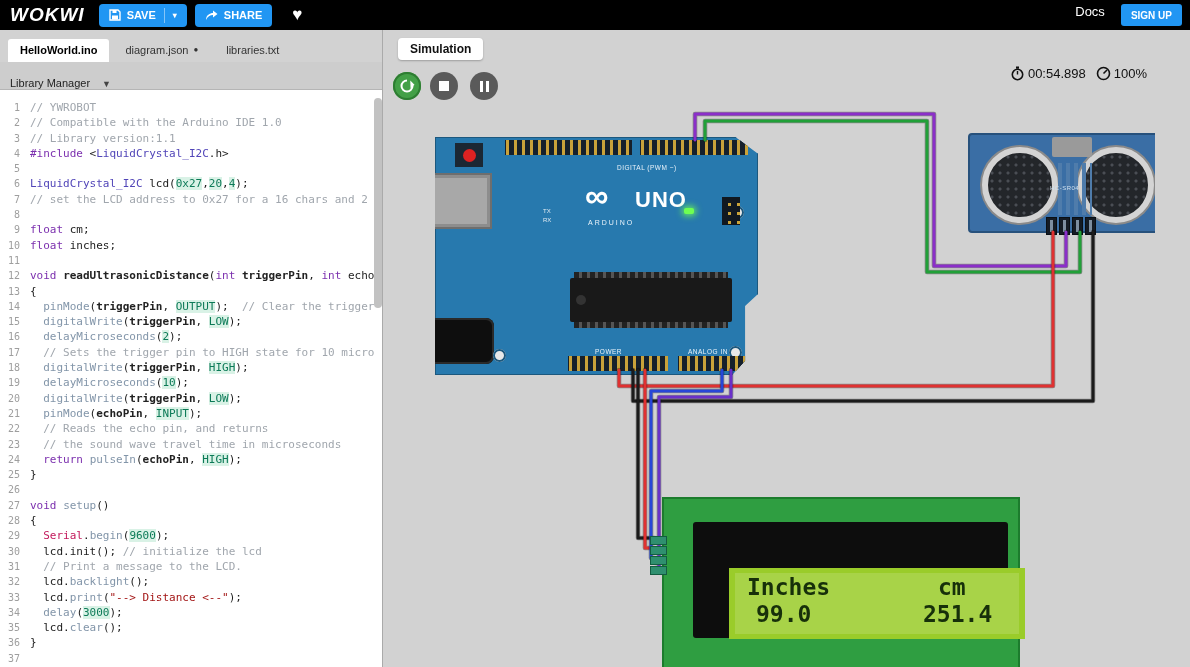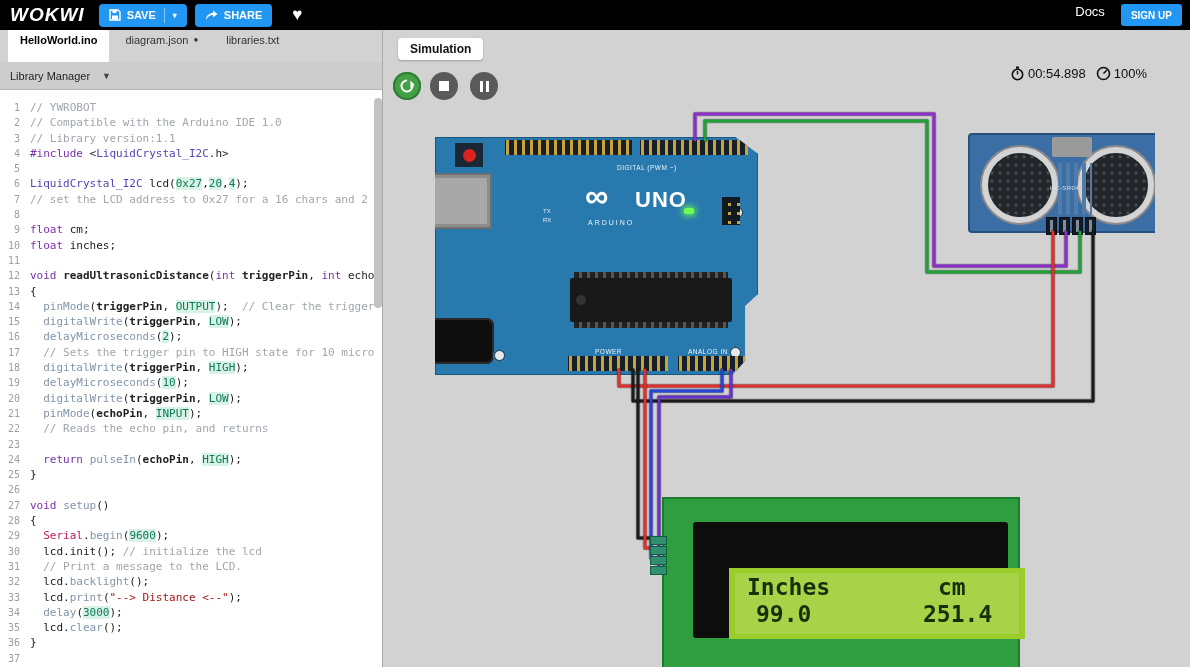--- a/index.html
+++ b/index.html
@@ -15,26 +15,26 @@
     font-weight:bold;margin-right:8px;cursor:pointer}
   .tb-btn .sep{width:1px;height:15px;background:rgba(255,255,255,.45);margin:0 2px}
   .heart{color:#fff;font-size:17px;margin-left:12px}
   .tb-right{margin-left:auto;display:flex;gap:16px;padding-right:8px}
   .docs{color:#fff;font-size:13px;cursor:pointer}
   .signup{background:#2196f3;color:#fff;font-size:10px;font-weight:bold;border:none;
     border-radius:3px;height:22px;padding:0 10px;cursor:pointer}
   
   .left{position:absolute;left:0;top:30px;width:383px;height:637px;background:#d2d2d2}
   .tabsrow{height:32px;display:flex;align-items:flex-end;padding:0 0 0 8px;gap:4px}
-  .tab{font-size:11px;color:#333;padding:5px 12px 16px;border-radius:3px 3px 0 0;
+  .tab{font-size:11px;color:#333;padding:5px 12px 6px;border-radius:3px 3px 0 0;
     cursor:pointer;display:flex;align-items:center;gap:5px;white-space:nowrap}
   .tab.active{background:#fff;font-weight:bold;color:#000}
   .tab .dot{font-size:8px;line-height:1}
   .libbar{height:28px;background:#cdcdcd;border-bottom:1px solid #b5b5b5;display:flex;
-    align-items:center;padding:0 10px;font-size:11px;color:#222;gap:12px;cursor:pointer}
+    align-items:flex-end;padding:0 10px;font-size:11px;color:#222;gap:12px;cursor:pointer}
   .libbar .caret{font-size:9px;color:#444}
   .editor{position:absolute;left:0;top:60px;width:382px;height:577px;background:#fff;
     overflow:hidden;font-family:"DejaVu Sans Mono",monospace;font-size:11px;
     line-height:15.3px;padding-top:10px;cursor:text}
   .cl{display:flex;white-space:pre}
   .ln{width:30px;text-align:right;color:#9e9e9e;flex:none;padding-right:10px;
     user-select:none;font-size:10px}
   .ct{color:#1c1c1c}
   .com{color:#a0a6ad}
   .kw{color:#7b2fae}
@@ -188,21 +188,21 @@
       <div class="cl"><span class="ln">13</span><span class="ct">{</span></div>
       <div class="cl"><span class="ln">14</span><span class="ct">  <span class="fn">pinMode</span>(<span class="bold">triggerPin</span>, <span class="const">OUTPUT</span>);  <span class="com">// Clear the trigger</span></span></div>
       <div class="cl"><span class="ln">15</span><span class="ct">  <span class="fn">digitalWrite</span>(<span class="bold">triggerPin</span>, <span class="const">LOW</span>);</span></div>
       <div class="cl"><span class="ln">16</span><span class="ct">  <span class="fn">delayMicroseconds</span>(<span class="num">2</span>);</span></div>
       <div class="cl"><span class="ln">17</span><span class="ct">  <span class="com">// Sets the trigger pin to HIGH state for 10 micro</span></span></div>
       <div class="cl"><span class="ln">18</span><span class="ct">  <span class="fn">digitalWrite</span>(<span class="bold">triggerPin</span>, <span class="const">HIGH</span>);</span></div>
       <div class="cl"><span class="ln">19</span><span class="ct">  <span class="fn">delayMicroseconds</span>(<span class="num">10</span>);</span></div>
       <div class="cl"><span class="ln">20</span><span class="ct">  <span class="fn">digitalWrite</span>(<span class="bold">triggerPin</span>, <span class="const">LOW</span>);</span></div>
       <div class="cl"><span class="ln">21</span><span class="ct">  <span class="fn">pinMode</span>(<span class="bold">echoPin</span>, <span class="const">INPUT</span>);</span></div>
       <div class="cl"><span class="ln">22</span><span class="ct">  <span class="com">// Reads the echo pin, and returns</span></span></div>
-      <div class="cl"><span class="ln">23</span></div>
+      <div class="cl"><span class="ln">23</span><span class="ct">  <span class="com">// the sound wave travel time in microseconds</span></span></div>
       <div class="cl"><span class="ln">24</span><span class="ct">  <span class="kw">return</span> <span class="fn">pulseIn</span>(<span class="bold">echoPin</span>, <span class="const">HIGH</span>);</span></div>
       <div class="cl"><span class="ln">25</span><span class="ct">}</span></div>
       <div class="cl"><span class="ln">26</span><span class="ct"> </span></div>
       <div class="cl"><span class="ln">27</span><span class="ct"><span class="kw">void</span> <span class="fn">setup</span>()</span></div>
       <div class="cl"><span class="ln">28</span><span class="ct">{</span></div>
       <div class="cl"><span class="ln">29</span><span class="ct">  <span class="serial">Serial</span>.<span class="fn">begin</span>(<span class="num">9600</span>);</span></div>
       <div class="cl"><span class="ln">30</span><span class="ct">  lcd.init(); <span class="com">// initialize the lcd</span></span></div>
       <div class="cl"><span class="ln">31</span><span class="ct">  <span class="com">// Print a message to the LCD.</span></span></div>
       <div class="cl"><span class="ln">32</span><span class="ct">  lcd.<span class="fn">backlight</span>();</span></div>
       <div class="cl"><span class="ln">33</span><span class="ct">  lcd.<span class="fn">print</span>(<span class="str">"--&gt; Distance &lt;--"</span>);</span></div>

